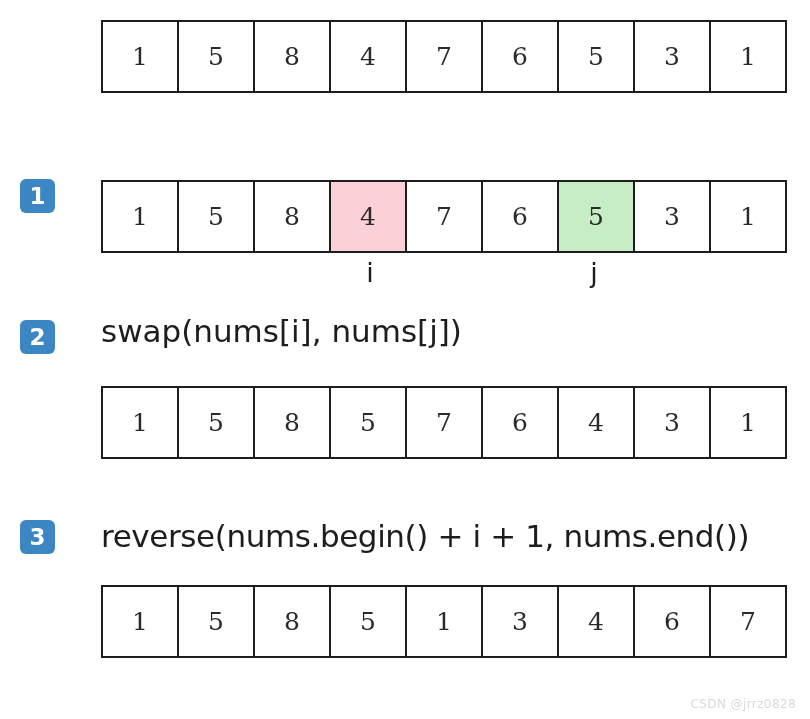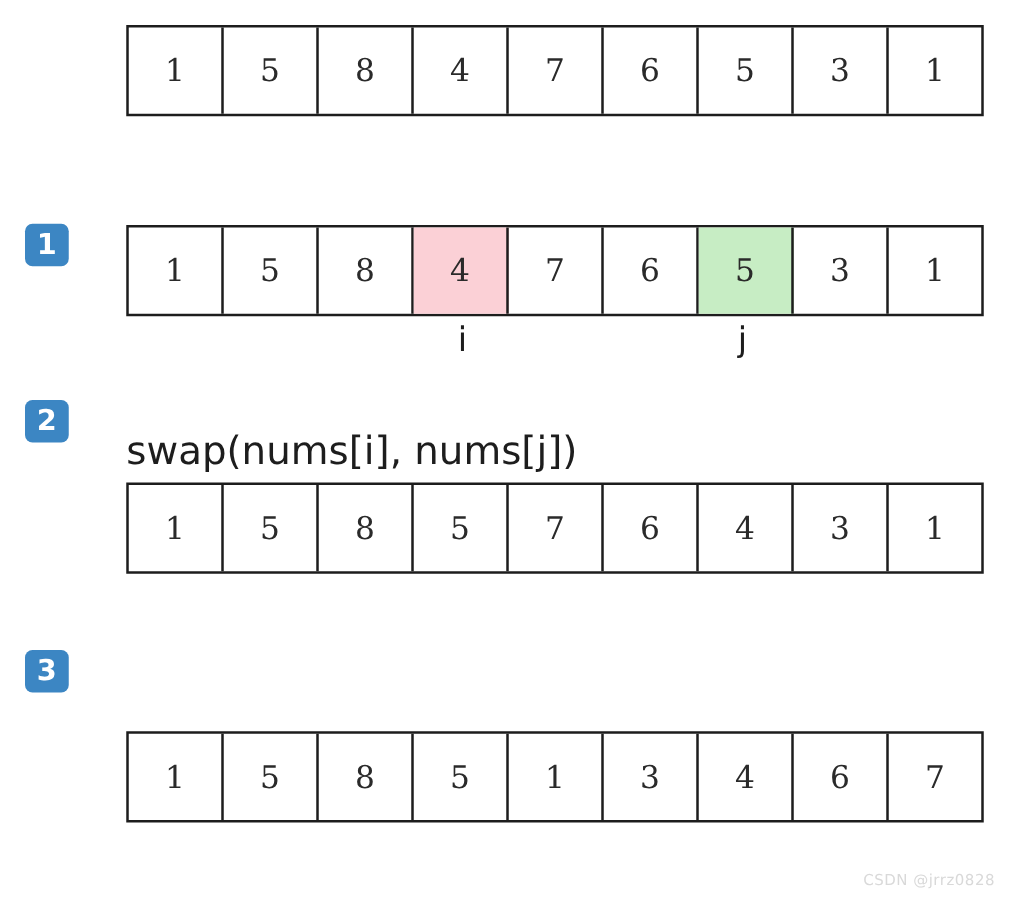--- a/index.html
+++ b/index.html
@@ -92,21 +92,20 @@
   .badge-3 { top: 520px; }
 
   
   .step-text {
     position: absolute;
     left: 101px;
     color: #1d1d1d;
     font-family: "DejaVu Sans", "Liberation Sans", sans-serif;
     white-space: nowrap;
     line-height: 1;
-    margin-top: 30px;
   }
   .text-2 {
     top: 316px;
     font-size: 31px;
   }
   .text-3 {
     top: 521px;
     font-size: 31px;
     letter-spacing: -0.4px;
   }
@@ -167,20 +166,21 @@
     <div class="cell">8</div>
     <div class="cell">5</div>
     <div class="cell">7</div>
     <div class="cell">6</div>
     <div class="cell">4</div>
     <div class="cell">3</div>
     <div class="cell">1</div>
   </div>
 
   <div class="step-badge badge-3">3</div>
+  <div class="step-text text-3">reverse(nums.begin() + i + 1, nums.end())</div>
 
   <div class="array-row row-4">
     <div class="cell">1</div>
     <div class="cell">5</div>
     <div class="cell">8</div>
     <div class="cell">5</div>
     <div class="cell">1</div>
     <div class="cell">3</div>
     <div class="cell">4</div>
     <div class="cell">6</div>

